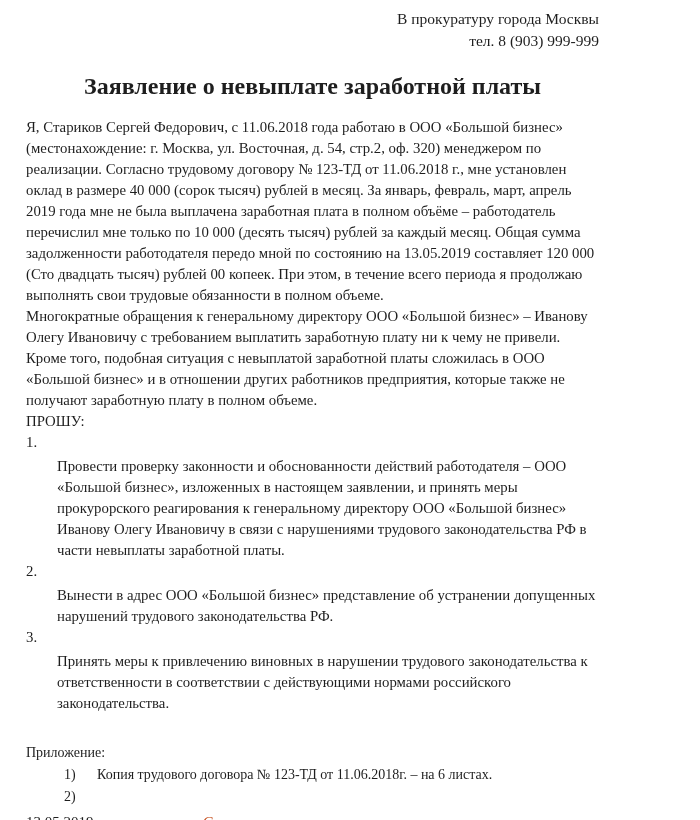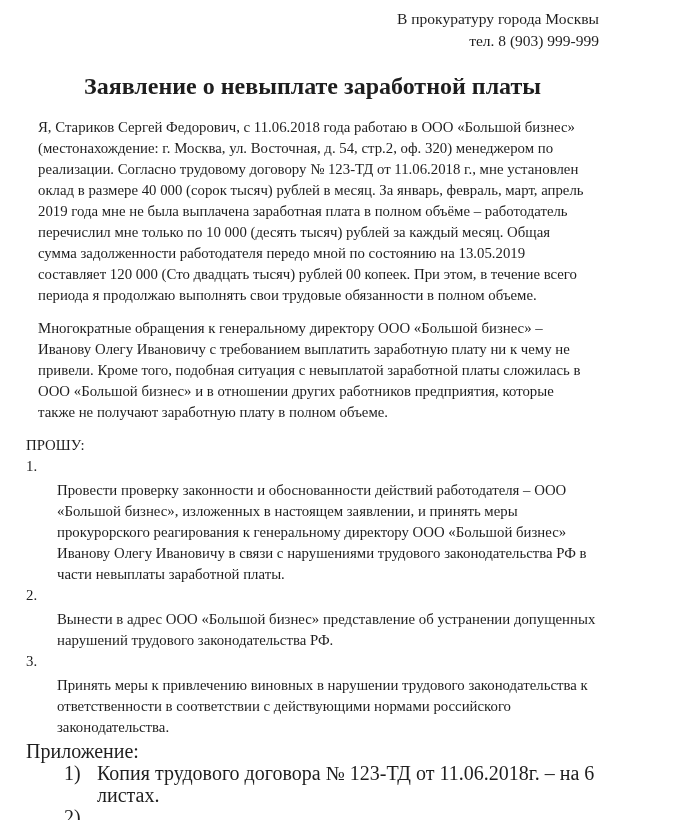--- a/index.html
+++ b/index.html
@@ -31,43 +31,43 @@
     font-weight: 700;
     margin: 22px 0 0 0;
   }
   .body-text {
     margin-top: 17px;
     font-size: 14.8px;
     line-height: 21px;
     text-align: left;
   }
   .body-text p {
-    margin: 12px;
+    margin: 0;
   }
   .request-heading {
     font-size: 14.8px;
     line-height: 21px;
   }
   .request-list {
     font-size: 14.8px;
     line-height: 21px;
   }
   .request-item {
     display: flex;
   }
   .request-num {
     flex: 0 0 31px;
   }
   .request-text {
     flex: 1;
     margin-top: 24px;
   }
   .attachments {
-    margin-top: 2px;
-    font-size: 20px;
+    margin-top: 28px;
+    font-size: 14px;
     line-height: 22px;
   }
   .attachment-item {
     display: flex;
     padding-left: 38px;
   }
   .attachment-num {
     flex: 0 0 33px;
   }
   .footer-row {

